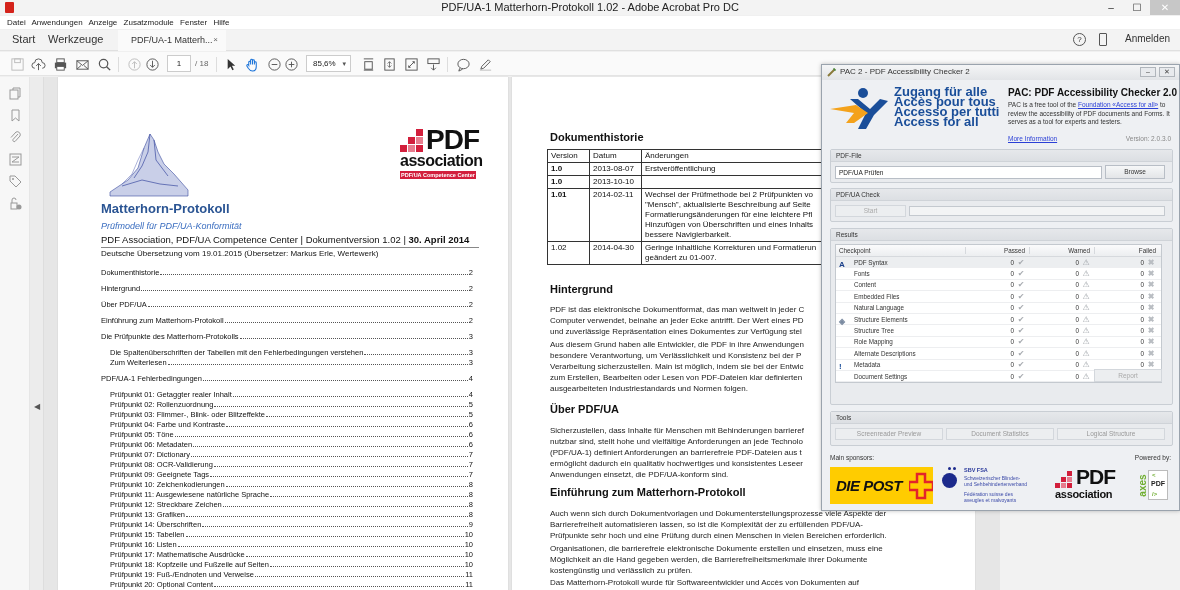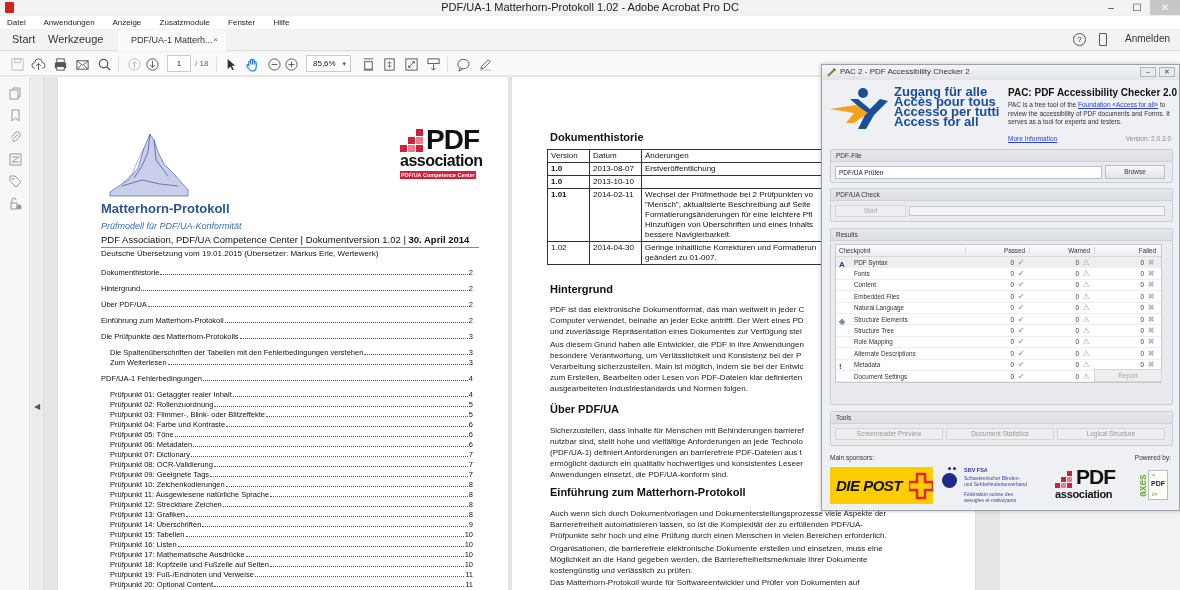--- a/index.html
+++ b/index.html
@@ -2,21 +2,21 @@
 <html><head>
 <meta charset="utf-8">
 <style>
 *{box-sizing:border-box;margin:0;padding:0}
 body{width:1180px;height:590px;overflow:hidden;background:#f0f0f0;font-family:"Liberation Sans",sans-serif;position:relative;color:#222}
 .titlebar{position:absolute;left:0;top:0;width:1180px;height:15px;background:#f3f3f3;font-size:11px}
 .titlebar .app-icon{position:absolute;left:5px;top:2px;width:9px;height:11px;background:#d4231b;border-radius:1px}
 .titlebar .title{position:absolute;left:0;right:0;top:1px;text-align:center;color:#222;font-size:11px}
 .winctl{position:absolute;top:0;height:15px;width:26px;font-size:10px;text-align:center;line-height:15px;color:#333}
 .menubar{position:absolute;left:0;top:16px;width:1180px;height:13px;background:#fff;font-size:8px;padding-left:7px}
-.menubar span{margin-right:16px;line-height:13px}
+.menubar span{margin-right:4px;line-height:13px}
 .tabbar{position:absolute;left:0;top:30px;width:1180px;height:21px;background:#f3f3f3;border-bottom:1px solid #e0e0e0}
 .tabbar .nav{position:absolute;top:3px;font-size:11px;color:#333}
 .tabbar .doc-tab{position:absolute;left:118px;top:0;width:108px;height:21px;background:#fafafa;font-size:9px;padding:5px 0 0 13px;color:#333}
 .tabbar .doc-tab .x{position:absolute;right:8px;top:5px;font-size:8px;color:#666}
 .tabbar .right{position:absolute;top:3px;font-size:10px;color:#333}
 .toolbar{position:absolute;left:0;top:52px;width:1180px;height:24px;background:#fafafa;border-bottom:1px solid #e4e4e4}
 .tb{position:absolute;top:4px;width:16px;height:16px;display:flex;align-items:center;justify-content:center;font-size:12px;color:#555}
 .tb svg{width:15px;height:15px}
 .pagebox{position:absolute;left:167px;top:3px;width:24px;height:17px;border:1px solid #ccc;background:#fff;font-size:8px;text-align:center;line-height:15px}
 .pagetotal{position:absolute;left:195px;top:7px;font-size:8px;color:#666}
@@ -515,21 +515,21 @@
         <div>Auch wenn sich durch Dokumentvorlagen und Dokumenterstellungsprozesse viele Aspekte der</div>
         <div>Barrierefreiheit automatisieren lassen, so ist die Komplexität der zu erfüllenden PDF/UA-</div>
         <div>Prüfpunkte sehr hoch und eine Prüfung durch einen Menschen in vielen Bereichen erforderlich.</div>
       </div>
     <div class="para" style="top:466px" id="ef2">
         <div>Organisationen, die barrierefreie elektronische Dokumente erstellen und einsetzen, muss eine</div>
         <div>Möglichkeit an die Hand gegeben werden, die Barrierefreiheitsmerkmale ihrer Dokumente</div>
         <div>kostengünstig und verlässlich zu prüfen.</div>
       </div>
     <div class="para" style="top:500px" id="ef3">
-        <div>Das Matterhorn-Protokoll wurde für Softwareentwickler und Prüfer von Dokumenten auf</div>
+        <div>Das Matterhorn-Protokoll wurde für Softwareentwickler und Accès von Dokumenten auf</div>
       </div>
   </div>
 </div>
 <div class="scroll-rt"></div>
 
 <div class="pac">
   <div class="pac-title">
     <svg class="icon" viewBox="0 0 9 9">
         <path d="M1 8 8 1" stroke="#8a7a3a" stroke-width="2"></path>
         <path d="M6 1l2 0 0 2" stroke="#3a8a3a" stroke-width="1" fill="none"></path>

